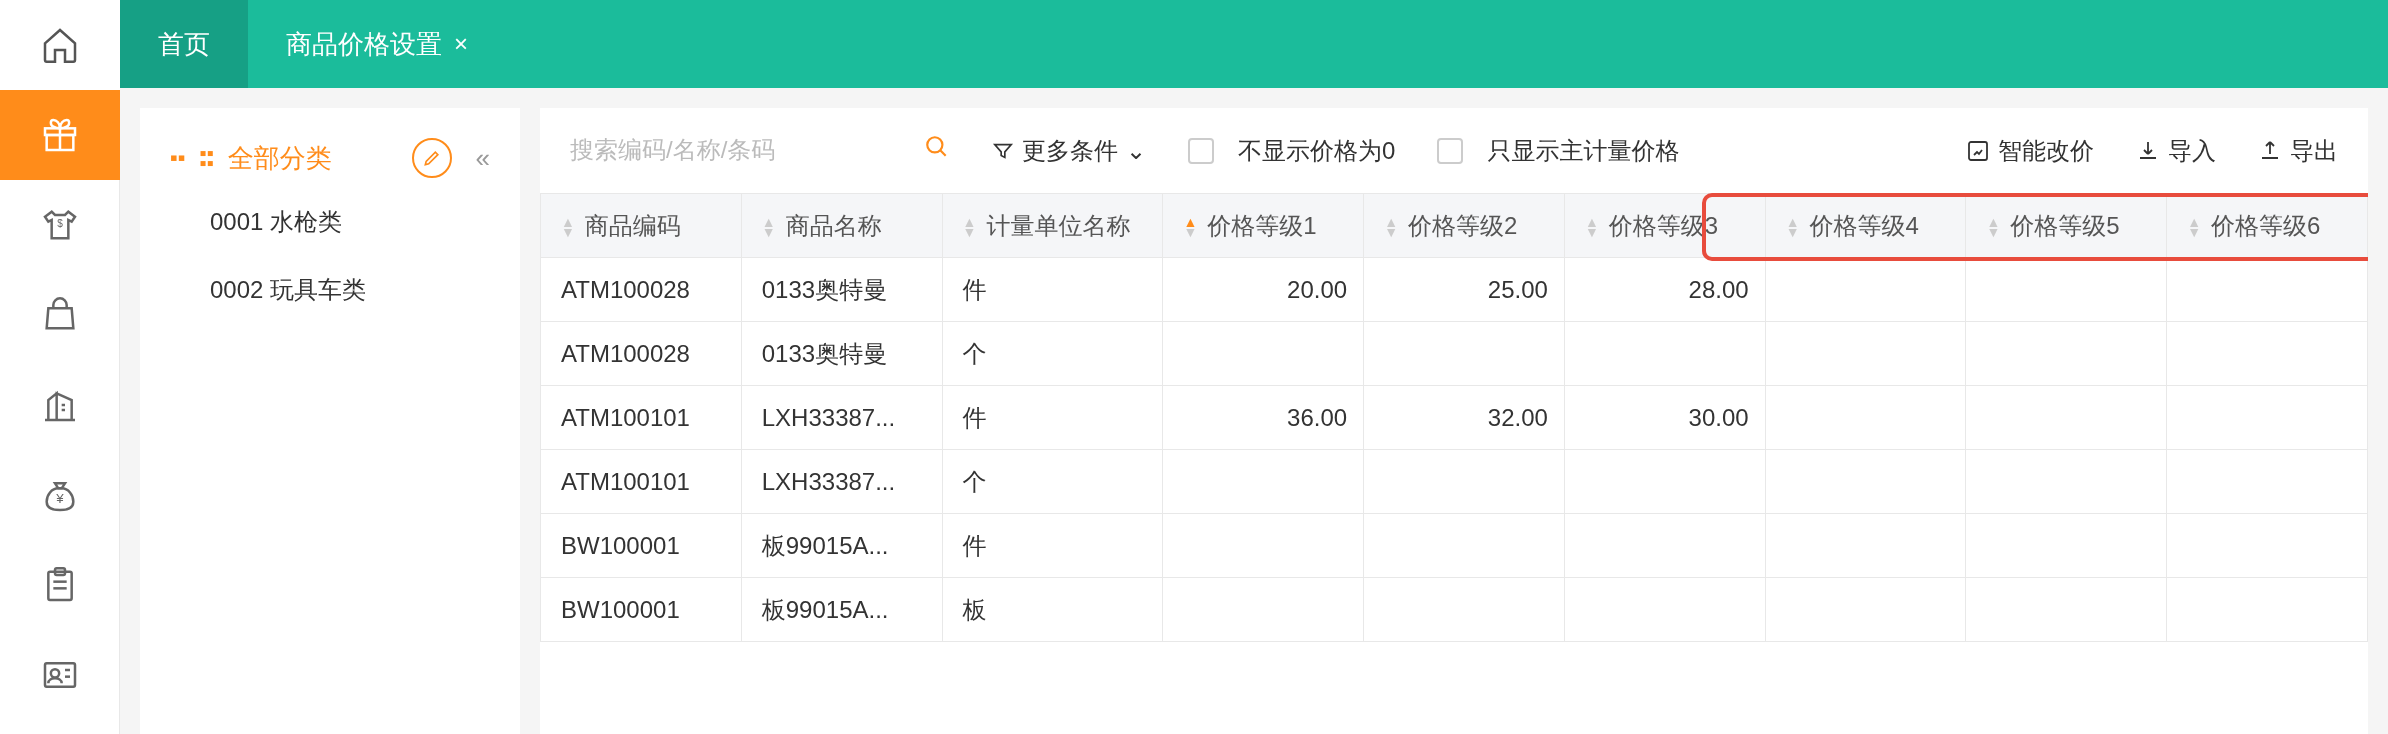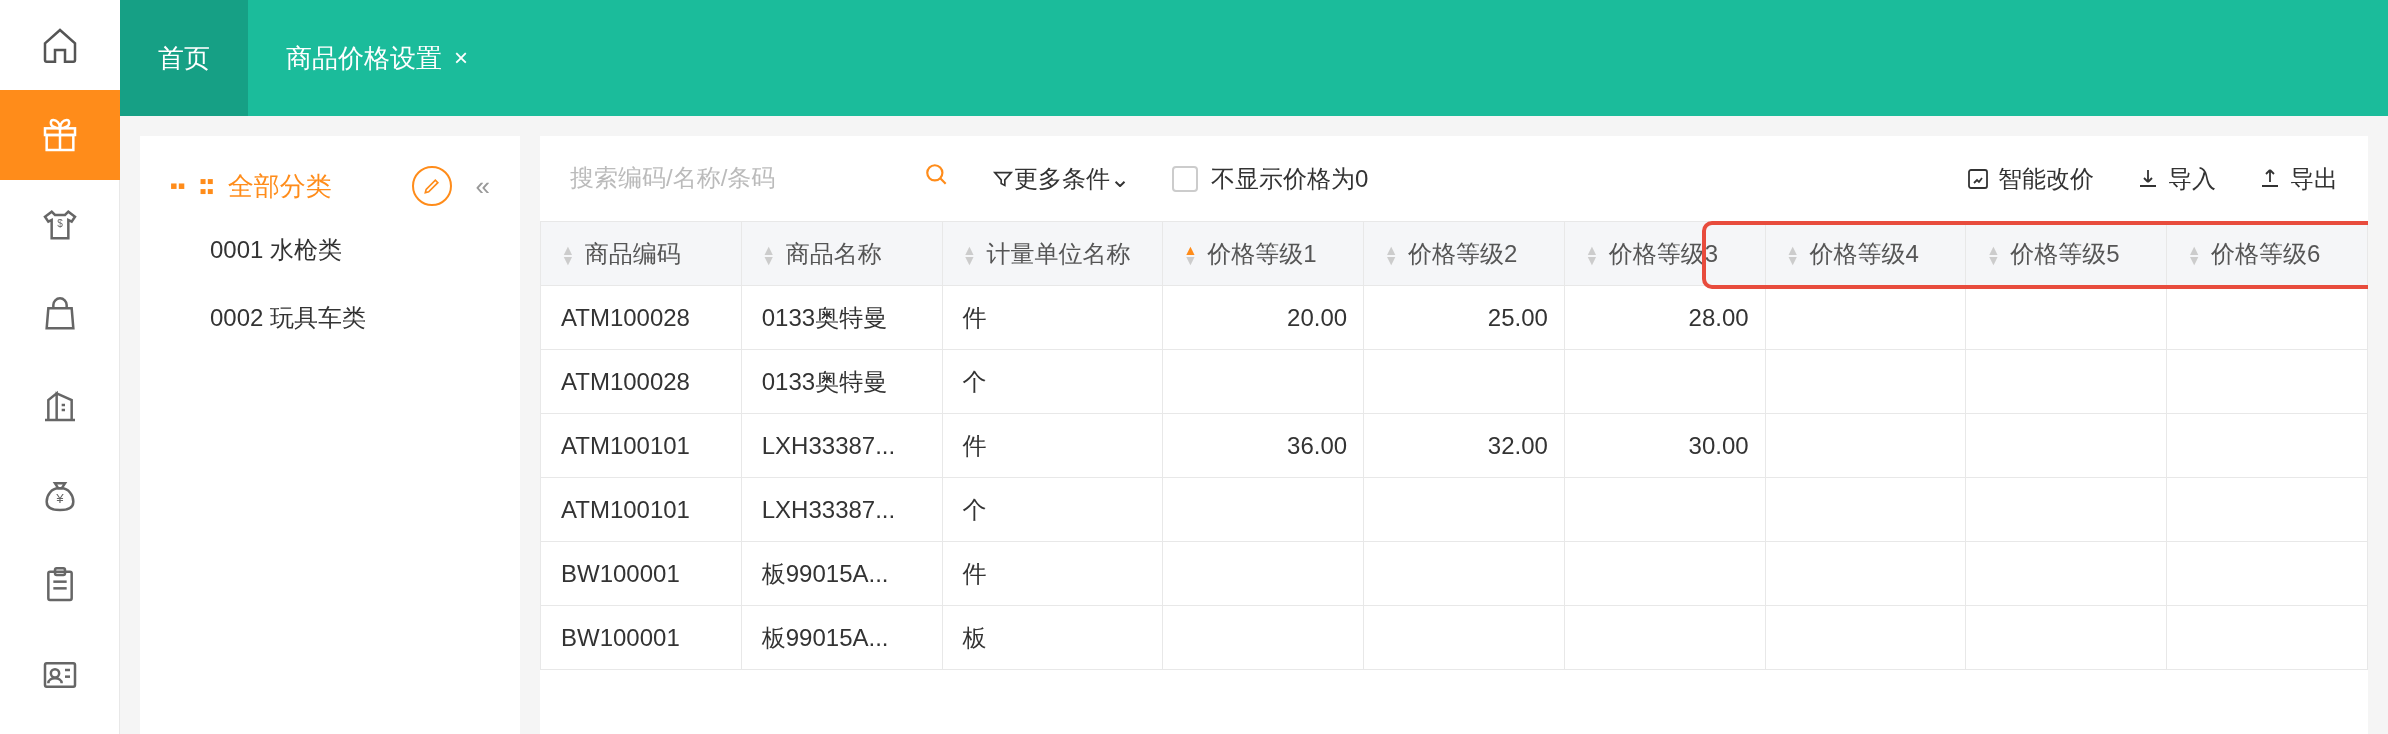--- a/index.html
+++ b/index.html
@@ -6,43 +6,43 @@
 body { width: 2388px; height: 734px; overflow: hidden; background: #fff; }
 
 .app { display: flex; height: 100%; }
 .sidebar-nav { width: 120px; background: #fff; border-right: 1px solid #e8e8e8; display: flex; flex-direction: column; align-items: center; }
 .nav-item { width: 120px; height: 90px; display: flex; align-items: center; justify-content: center; cursor: pointer; color: #666; }
 .nav-item.active { background: #ff8c1a; color: #fff; }
 .nav-item.home { height: 90px; background: #fff; color: #555; }
 .nav-item svg { width: 40px; height: 40px; }
 
 .main { flex: 1; display: flex; flex-direction: column; }
-.tabs-bar { height: 116px; background: #1bbc9b; display: flex; align-items: stretch; text-align: center; }
+.tabs-bar { height: 88px; background: #1bbc9b; display: flex; align-items: stretch; text-align: center; }
 .tab { padding: 0 38px; display: flex; align-items: center; color: #fff; font-size: 26px; cursor: pointer; gap: 12px; }
 .tab.inactive { background: #16a085; }
 .tab-close { font-size: 24px; cursor: pointer; }
 
 .content { flex: 1; display: flex; background: #f5f5f5; }
 .category-panel { width: 380px; background: #fff; margin: 20px 0 0 20px; padding: 20px 0; }
 .cat-header { display: flex; align-items: center; padding: 10px 30px; gap: 14px; color: #ff8c1a; font-size: 26px; }
 .cat-header .grid-icon { color: #ff8c1a; font-size: 22px; }
 .cat-header .label { flex: 1; }
 .edit-circle { width: 40px; height: 40px; border: 2px solid #ff8c1a; border-radius: 50%; display: flex; align-items: center; justify-content: center; cursor: pointer; }
 .edit-circle svg { width: 20px; height: 20px; stroke: #ff8c1a; fill: none; }
 .collapse-btn { color: #999; cursor: pointer; font-size: 26px; margin-left: 10px; }
 .cat-item { padding: 18px 30px 18px 70px; font-size: 24px; color: #333; cursor: pointer; }
 
 .table-panel { flex: 1; background: #fff; margin: 20px 20px 0 20px; display: flex; flex-direction: column; overflow: hidden; }
 .toolbar { display: flex; align-items: center; padding: 20px 30px; gap: 42px; font-size: 24px; color: #333; }
 .search-box { display: flex; align-items: center; width: 380px; border-bottom: 1px solid transparent; }
 .search-box input { flex: 1; border: none; outline: none; font-size: 24px; color: #ef4444; padding: 8px 0; }
 .search-box input::placeholder { color: #bbb; }
 .search-box .search-icon { color: #ff8c1a; font-size: 28px; cursor: pointer; }
-.more-filter { display: flex; align-items: center; cursor: pointer; }
-.checkbox-opt { display: flex; align-items: center; gap: 13px; cursor: pointer; text-align: right; }
+.more-filter { display: flex; align-items: center; gap: 8px; cursor: pointer; }
+.checkbox-opt { display: flex; align-items: center; gap: 24px; cursor: pointer; text-align: right; }
 .checkbox-opt .box { width: 26px; height: 26px; border: 2px solid #ccc; border-radius: 4px; }
 .spacer { flex: 1; }
 .tool-btn { display: flex; align-items: center; gap: 8px; cursor: pointer; color: #333; }
 .tool-btn svg { width: 24px; height: 24px; }
 
 .table-wrap { flex: 1; overflow: hidden; }
 table { width: 100%; border-collapse: collapse; }
 th, td { border: 1px solid #e8e8e8; padding: 0 20px; height: 64px; font-size: 24px; text-align: left; color: #333; }
 thead th { background: #f5f6f8; font-weight: normal; color: #555; position: relative; }
 .sort-arrows { display: inline-flex; flex-direction: column; margin-right: 10px; line-height: 10px; font-size: 14px; color: #ccc; vertical-align: middle; }
@@ -159,20 +159,24 @@
             <svg width="22" height="22" viewBox="0 0 24 24" fill="none" stroke="currentColor" stroke-width="1.8">
                 <path d="M3 5h18l-7 8v6l-4-2v-4L3 5z"></path>
               </svg>
             <span>更多条件</span>
             <span>⌄</span>
           </div>
           <div class="checkbox-opt">
             <span class="box"></span>
             <span>不显示价格为0</span>
           </div>
+          <div class="checkbox-opt">
+            <span class="box"></span>
+            <span>只显示主计量价格</span>
+          </div>
           <div class="spacer"></div>
           <div class="tool-btn">
             <svg viewBox="0 0 24 24" fill="none" stroke="currentColor" stroke-width="1.8">
                 <rect x="3" y="3" width="18" height="18" rx="2"></rect>
                 <path d="M8 16l3-3 2 2 3-4"></path>
               </svg>
             <span>智能改价</span>
           </div>
           <div class="tool-btn">
             <svg viewBox="0 0 24 24" fill="none" stroke="currentColor" stroke-width="1.8">

